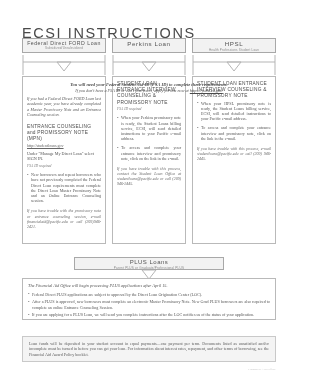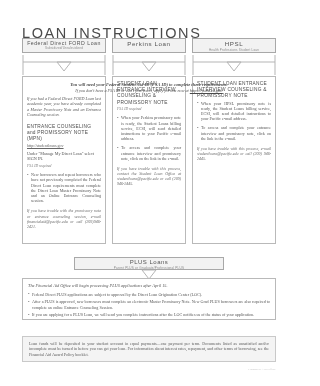--- a/index.html
+++ b/index.html
@@ -163,21 +163,21 @@
   .credit{
     position:absolute;right:22px;top:367px;
     font-size:2.9px;color:#b9b9b9;letter-spacing:.2px;
   }
 </style>
 </head>
 <body>
 
 <div class="page">
 
-  <div class="title">LOAN   INSTRUCTIONS</div>
+  <div class="title">ECSI   INSTRUCTIONS</div>
 
   <div class="hdr-row">
     <div class="hdr-box b1">
       <span class="hdr-title">Federal Direct FORD Loan</span>
       <span class="hdr-sub">Subsidized/Unsubsidized</span>
     </div>
     <div class="hdr-box b2">
       <span class="hdr-title big">Perkins Loan</span>
       <span class="hdr-sub"></span>
     </div>

